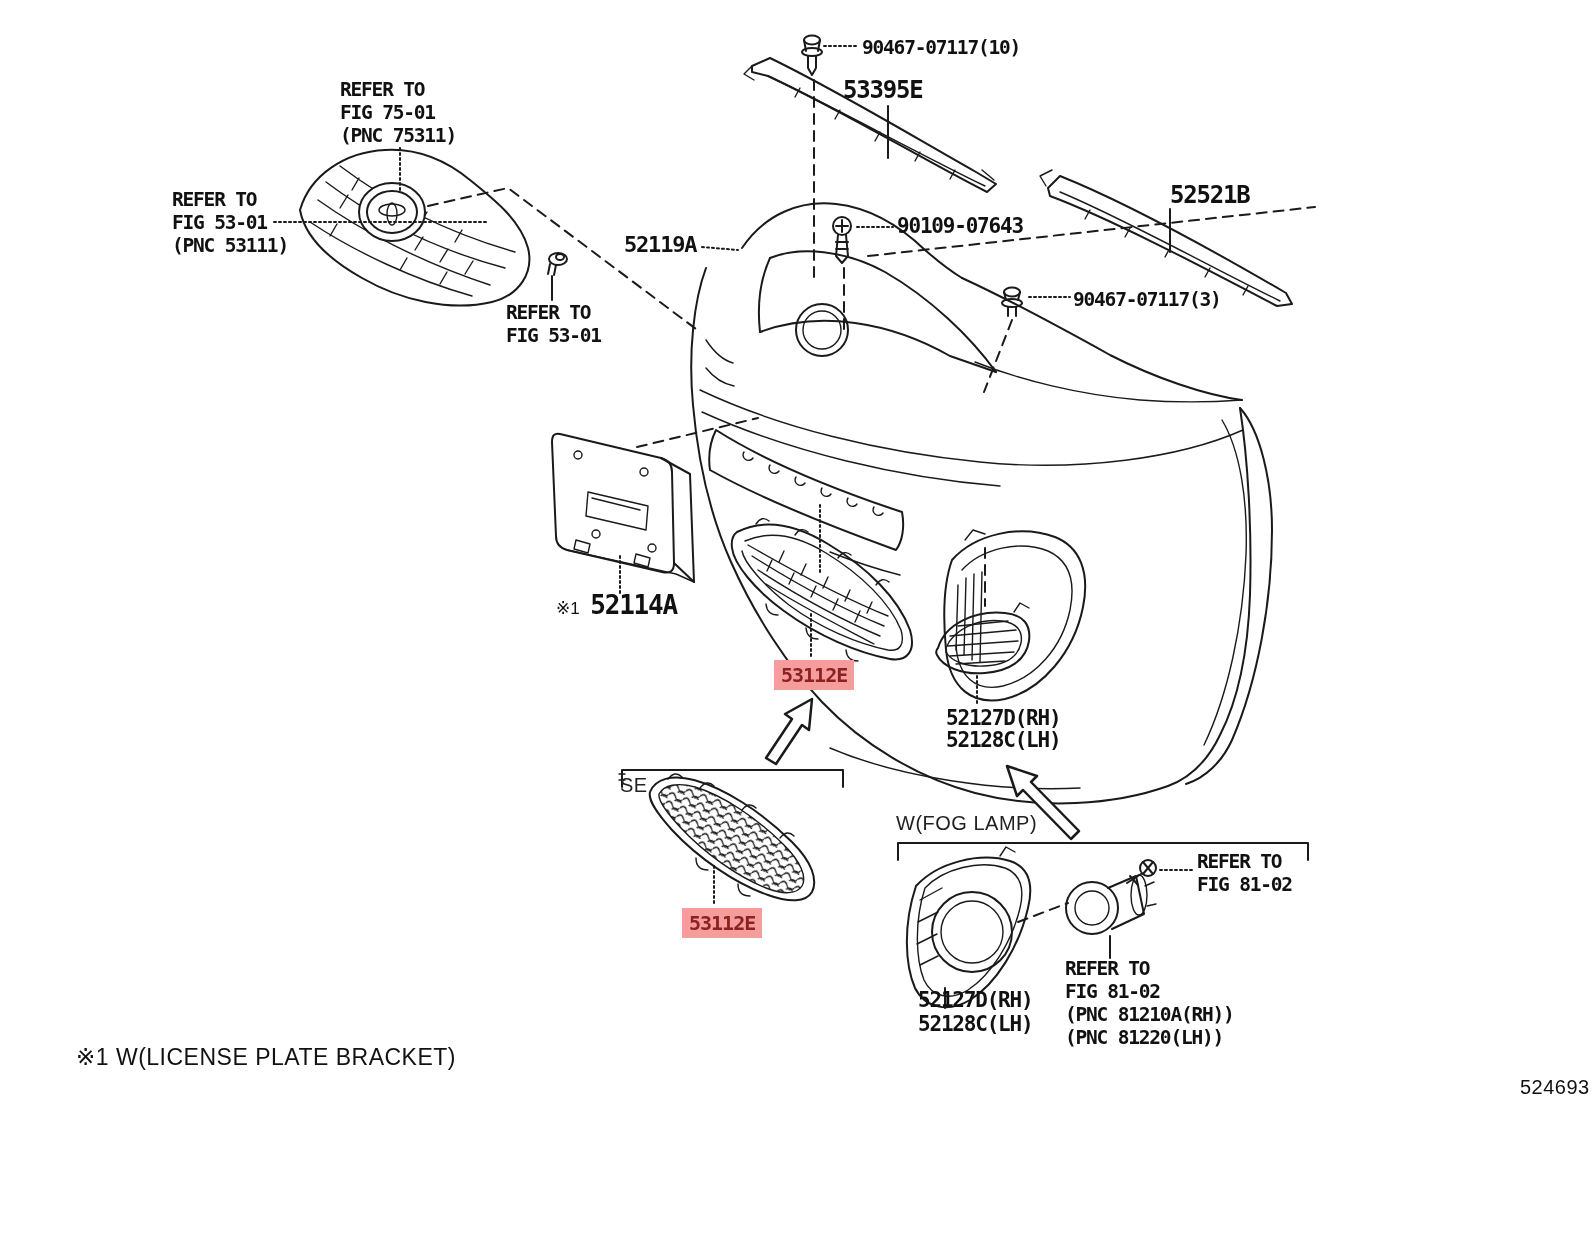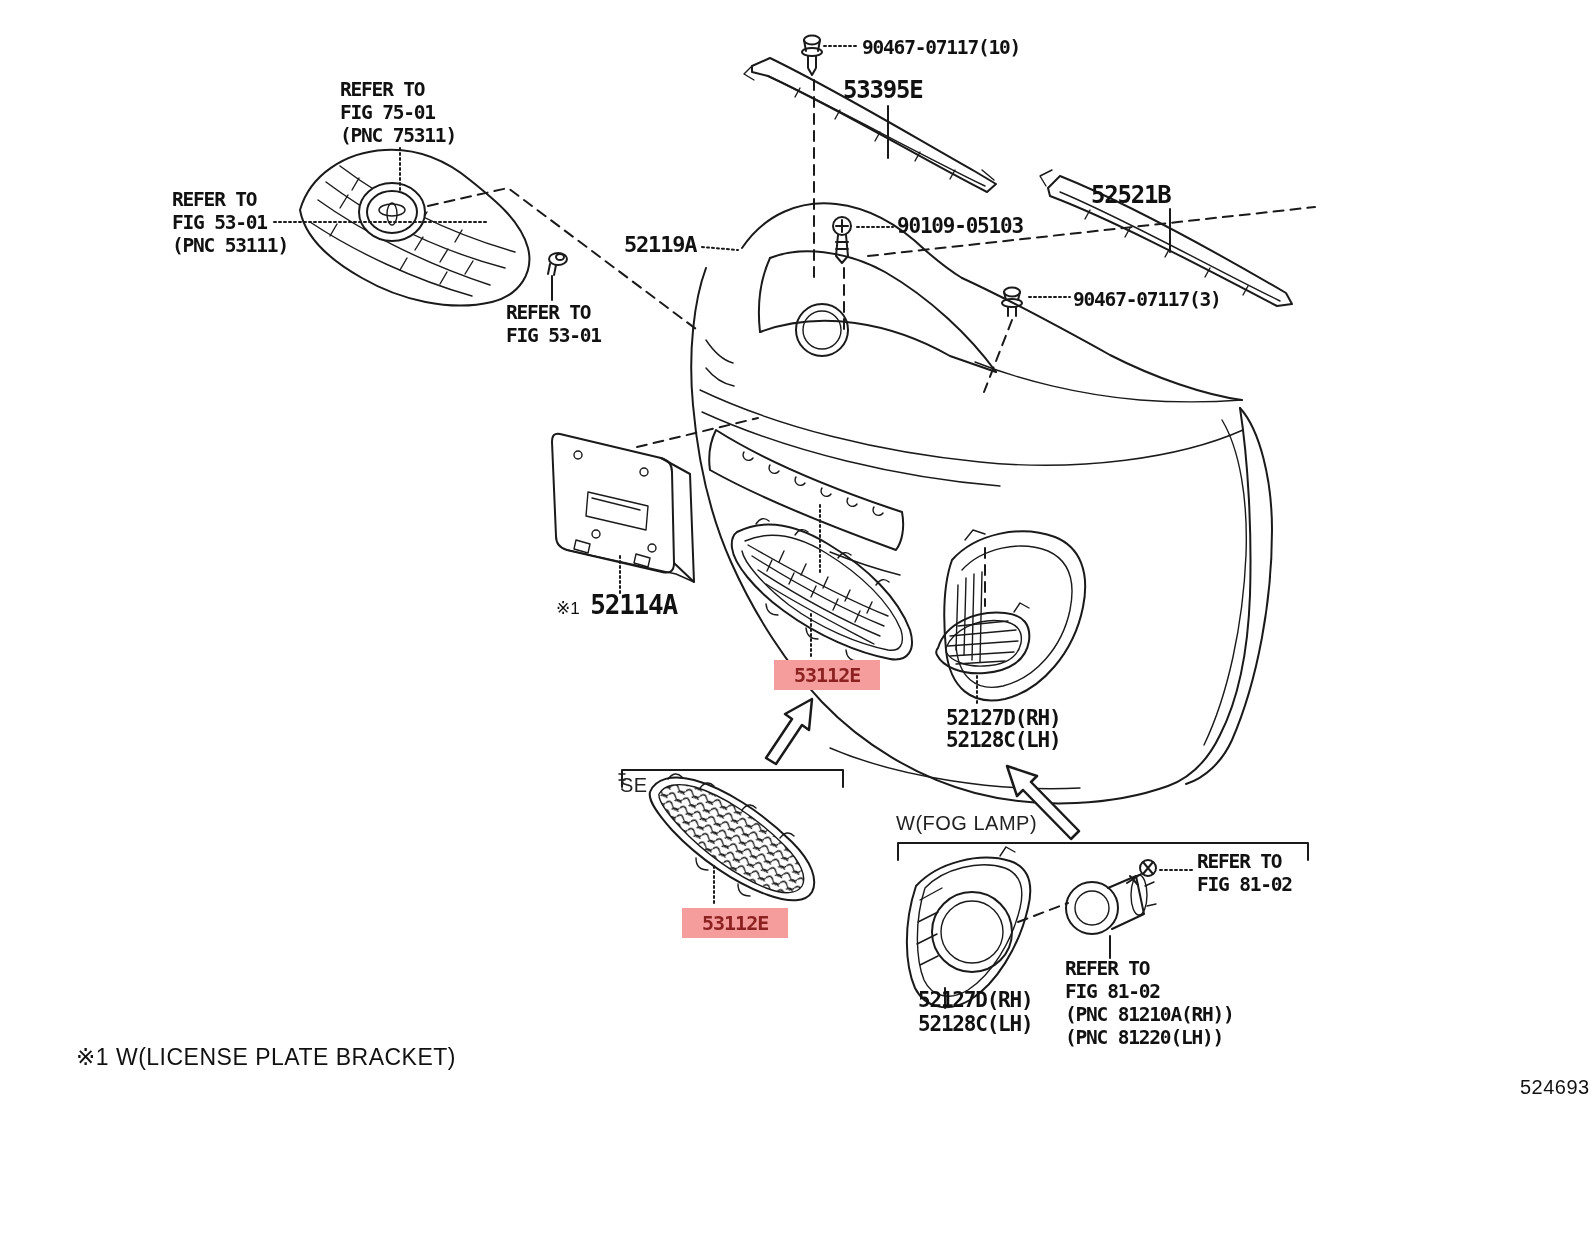--- a/index.html
+++ b/index.html
@@ -22,21 +22,21 @@
     font-family:"DejaVu Sans Mono", monospace; font-weight:bold;
     font-size:19.5px; letter-spacing:-1.2px; line-height:23px;
   }
   .callout .big{ font-size:26px; }
   .callout .pre{ font-family:"Liberation Sans","DejaVu Sans",sans-serif; font-weight:normal; font-size:17px; letter-spacing:0; }
   .hl{
     position:absolute; white-space:nowrap;
     font-family:"DejaVu Sans Mono", monospace; font-weight:bold;
     font-size:20px; letter-spacing:-1px;
     background:var(--hl-bg,#f59c9c); color:var(--hl-fg,#8b2121);
-    padding:3px 20px;
+    padding:3px 7px;
   }
   .sans{
     position:absolute; white-space:nowrap; color:#222;
     font-family:"Liberation Sans","DejaVu Sans",sans-serif;
     font-weight:normal; font-size:20px; letter-spacing:0.5px;
   }
   .docnum{ font-size:20px; color:#111;margin-top:8px; }
   .footer{
     position:absolute; left:0; top:1099px; width:1592px; height:159px;
     background:var(--footer-bg,#666);
@@ -255,22 +255,22 @@
   <div>FIG 53-01</div>
   <div>(PNC 53111)</div>
 </div>
 
 <div class="callout" style="left:506px; top:301px;">
   <div>REFER TO</div>
   <div>FIG 53-01</div>
 </div>
 
 <div class="callout" style="left:624px; top:233px; font-size:22px;">52119A</div>
-<div class="callout" style="left:897px; top:215px; font-size:21px;">90109-05103</div>
-<div class="callout" style="left:1091px; top:184px; font-size:24px;">52521B</div>
+<div class="callout" style="left:897px; top:215px; font-size:21px;">90109-07643</div>
+<div class="callout" style="left:1170px; top:184px; font-size:24px;">52521B</div>
 <div class="callout" style="left:1073px; top:288px;">90467-07117(3)</div>
 
 <div class="callout" style="left:556px; top:594px;"><span class="pre">※1</span> <span class="big">52114A</span></div>
 
 <div class="hl" style="left:774px; top:660px;">53112E</div>
 
 <div class="callout" style="left:946px; top:707px; font-size:21px; line-height:22px;">
   <div>52127D(RH)</div>
   <div>52128C(LH)</div>
 </div>

